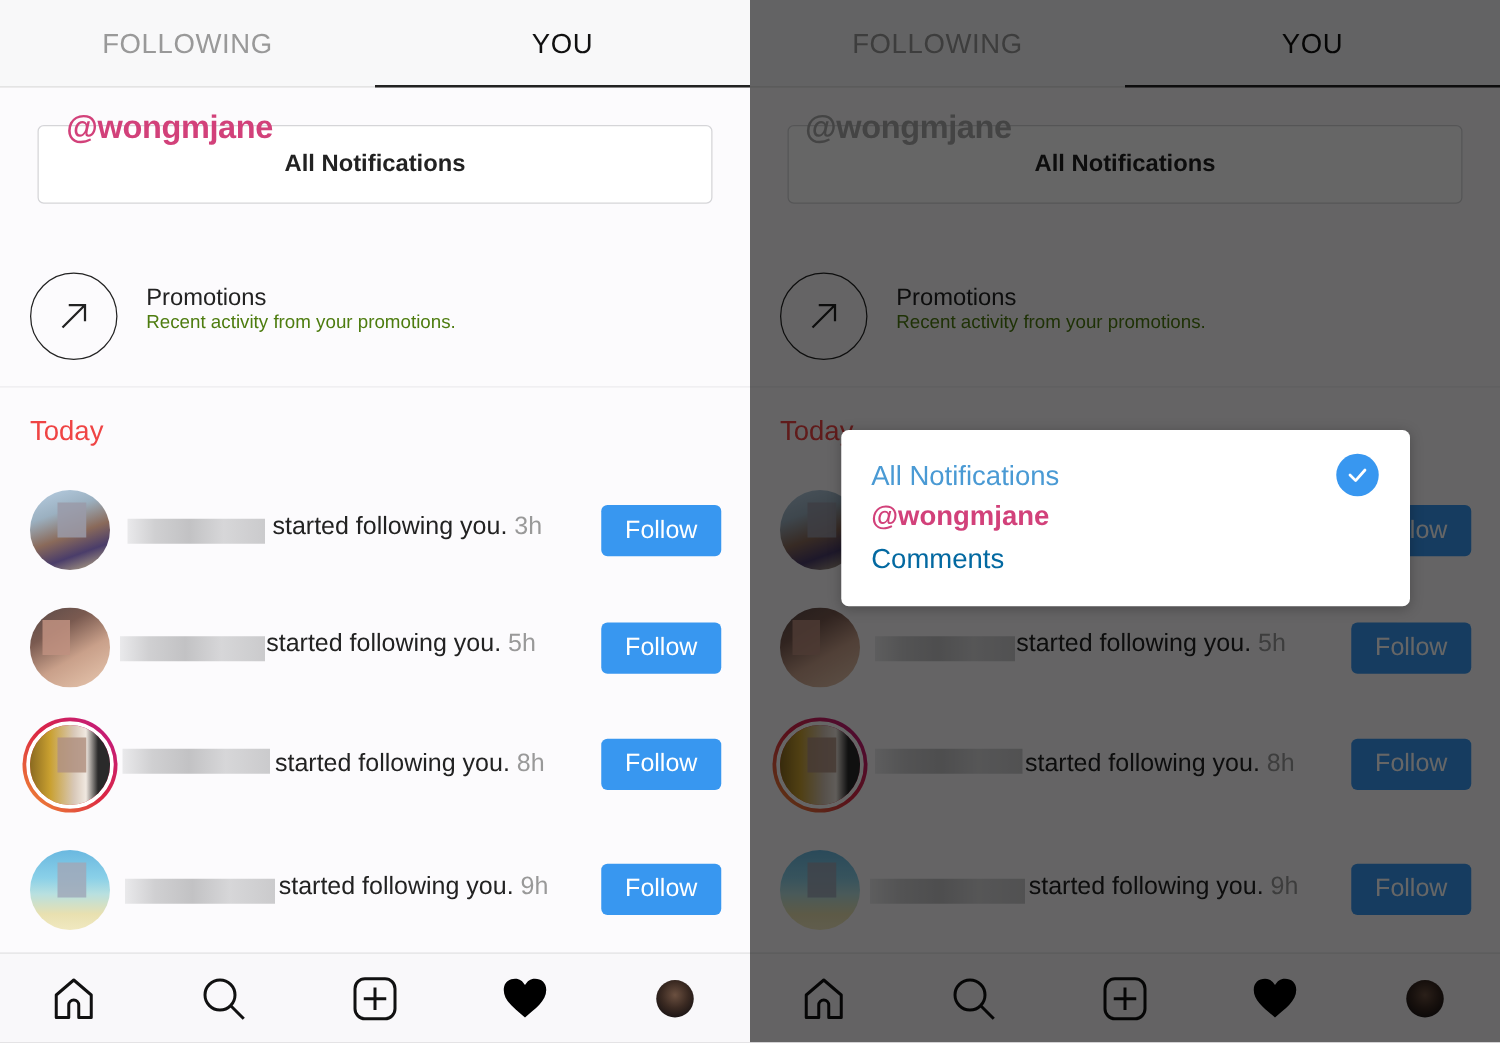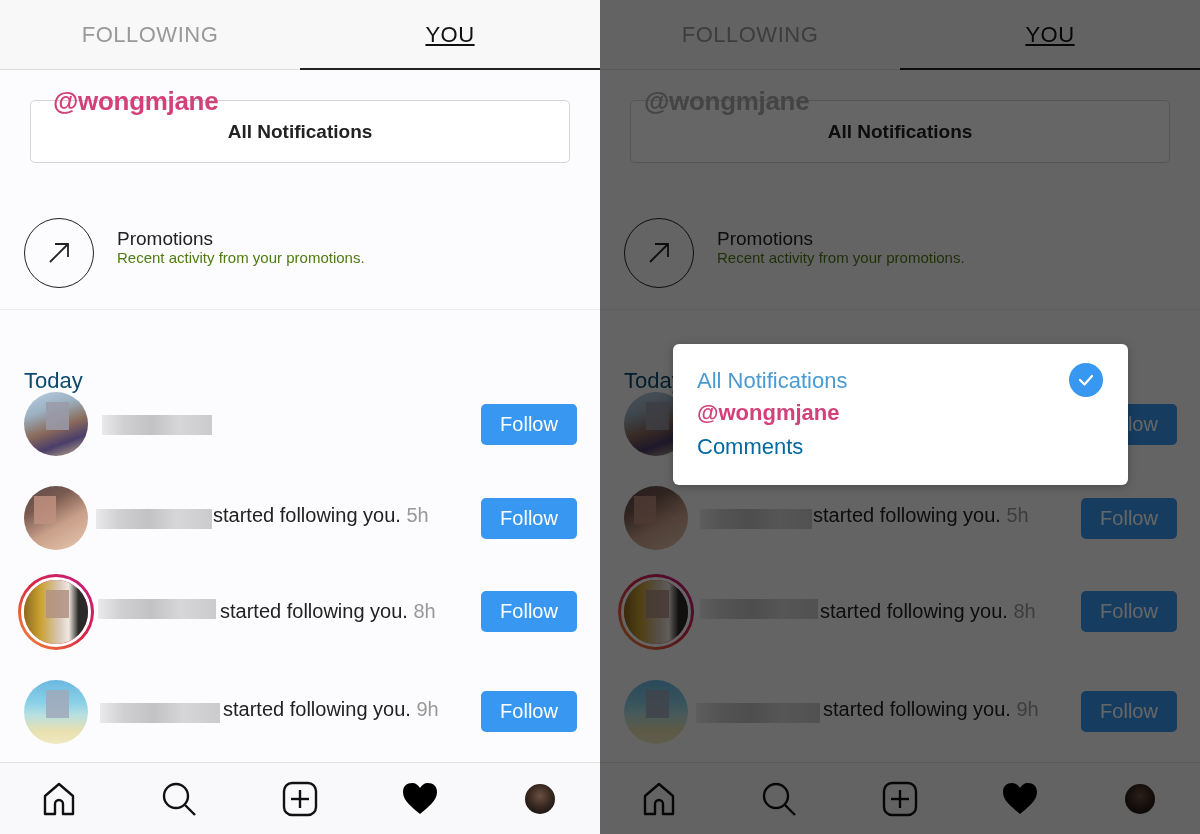--- a/index.html
+++ b/index.html
@@ -4,32 +4,32 @@
 <style>
   * { box-sizing: border-box; margin: 0; padding: 0; }
   html, body { width: 1200px; height: 834px; overflow: hidden; background: #fff; }
   body { font-family: "Liberation Sans", "DejaVu Sans", sans-serif; position: relative; }
   .panel { position: absolute; top: 0; width: 600px; height: 834px; background: #fcfbfd; overflow: hidden; padding-left: 22px; }
   .panel.left { left: 0; }
   .panel.right { left: 600px; }
 
   .tabs { position: absolute; top: 0; left: 0; width: 600px; height: 70px; background: #f8f8f9; border-bottom: 1px solid #ddd; display: flex; }
   .tab { flex: 1; display: flex; align-items: center; justify-content: center; font-size: 22px; letter-spacing: 0.5px; color: #999; position: relative; cursor: pointer; }
-  .tab.active { color: #111; text-decoration: underline; }
+  .tab.active { color: #111; }
   .tab.active::after { content: ""; position: absolute; left: 0; right: 0; bottom: -1px; height: 2px; background: #222; }
 
   .filter-box { position: absolute; top: 100px; left: 30px; width: 540px; height: 63px; border: 1px solid #d5d5d8; border-radius: 5px; background: #fff; display: flex; align-items: center; justify-content: center; font-size: 19px; font-weight: bold; color: #222; cursor: pointer; }
   .watermark { position: absolute; top: 86px; left: 53px; font-size: 26px; font-weight: bold; color: #d2417a; letter-spacing: -0.3px; }
 
   .promo { position: absolute; top: 216px; left: 0; width: 600px; height: 94px; border-bottom: 1px solid #ebebee; }
   .promo-icon { position: absolute; left: 24px; top: 2px; width: 70px; height: 70px; border: 1.6px solid #222; border-radius: 50%; display: flex; align-items: center; justify-content: center; }
   .promo-title { position: absolute; left: 117px; top: 12px; font-size: 19px; font-weight: normal; color: #222; }
   .promo-sub { position: absolute; left: 117px; top: 33px; font-size: 15px; color: #4d7c0f; }
 
-  .today { position: absolute; top: 332px; left: 24px; font-size: 22px; color: #0c4a6e; margin-top: 36px; }
+  .today { position: absolute; top: 332px; left: 24px; font-size: 22px; color: #ef4444; }
 
   .row { position: absolute; left: 0; width: 600px; height: 70px; }
   .avatar { position: absolute; left: 24px; width: 64px; height: 64px; border-radius: 50%; overflow: hidden; }
   .avatar.ring { left: 18px; width: 76px; height: 76px; padding: 3px; background: linear-gradient(45deg, #f09433, #dc2743, #bc1888); }
   .avatar.ring .inner { width: 100%; height: 100%; border-radius: 50%; border: 3px solid #fff; overflow: hidden; }
   .av-img { width: 100%; height: 100%; position: relative; }
   .av-blur { position: absolute; left: 35%; top: 15%; width: 35%; height: 45%; opacity: 0.85; }
   .name-blur { position: absolute; height: 20px; top: 25px; background: linear-gradient(90deg, #e6e6e8 0%, #c8c8ca 20%, #b8b8ba 45%, #d0d0d2 70%, #c2c2c4 100%); opacity: 0.85; }
   .row-text { position: absolute; top: 20px; font-size: 20px; color: #222; white-space: nowrap; }
   .row-time { color: #999; }
@@ -71,20 +71,21 @@
 
   <div class="today">Today</div>
 
   <div class="row" style="top:390px;">
     <div class="avatar" style="top:2px;">
       <div class="av-img" style="background:linear-gradient(160deg,#b8cfe4 0%,#9bb0c0 30%,#8a6a5a 55%,#4a3d6a 75%,#c9b98a 100%);">
         <div class="av-blur" style="background:#9a9aa8;"></div>
       </div>
     </div>
     <div class="name-blur" style="left:102px;width:110px;"></div>
+    <div class="row-text" style="left:218px;"><span>started following you.</span> <span class="row-time">3h</span></div>
     <button class="follow-btn" style="top:14px;">Follow</button>
   </div>
 
   <div class="row" style="top:484px;">
     <div class="avatar" style="top:2px;">
       <div class="av-img" style="background:linear-gradient(150deg,#5a4a48 0%,#7a5a50 30%,#c9a08a 60%,#e8c8b0 100%);">
         <div class="av-blur" style="left:15%;background:#c09080;"></div>
       </div>
     </div>
     <div class="name-blur" style="left:96px;width:116px;"></div>

